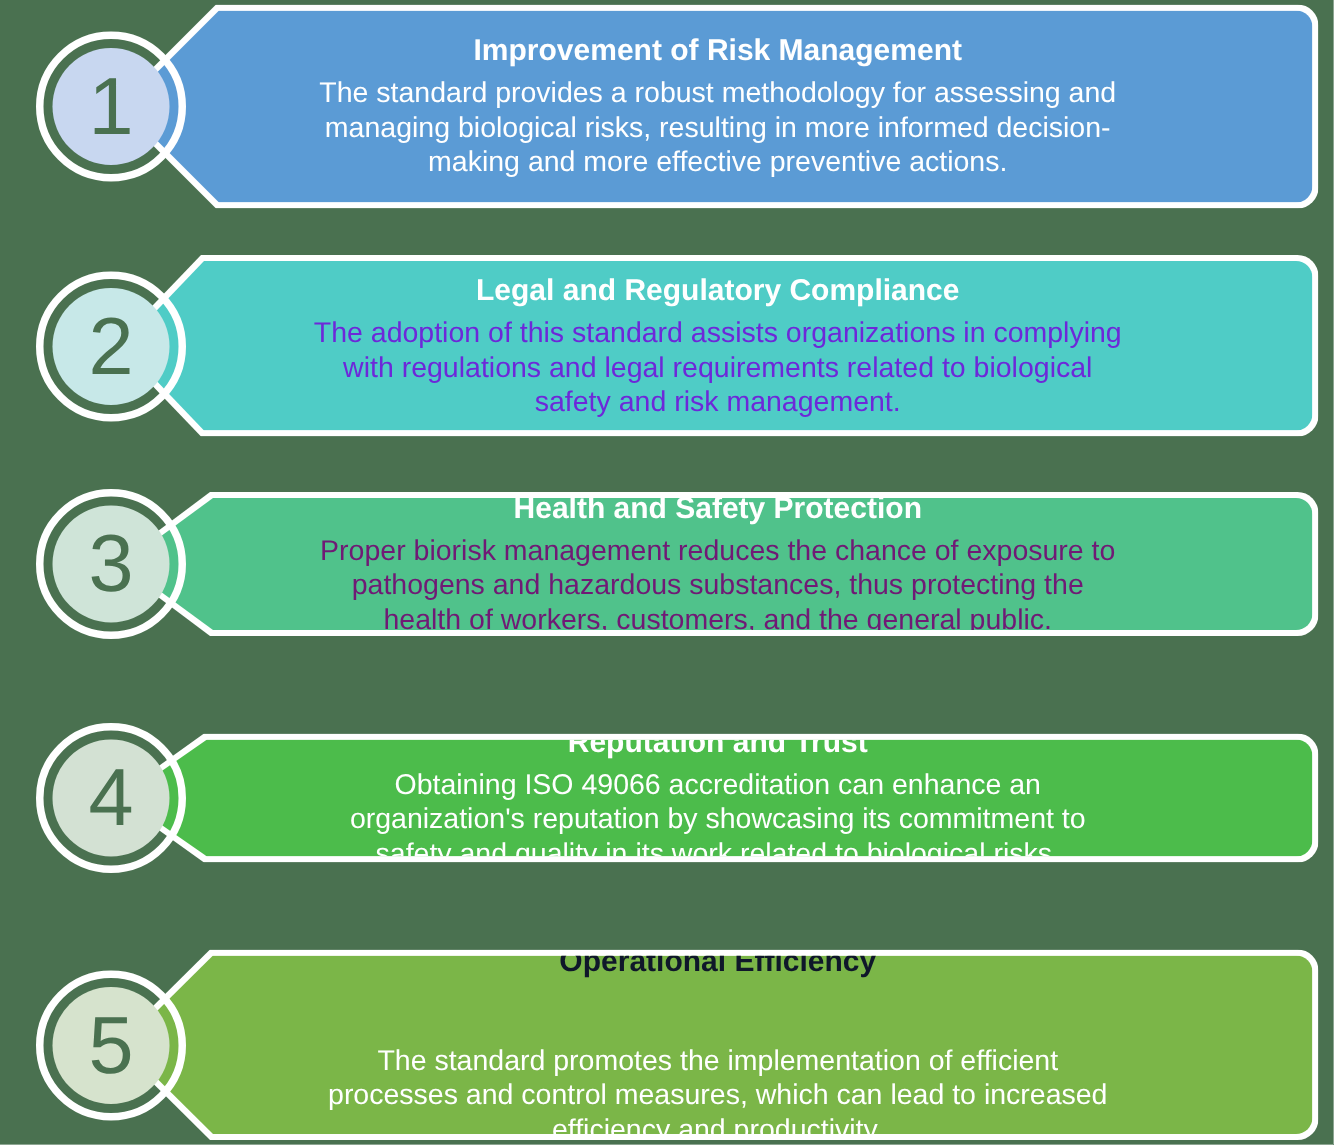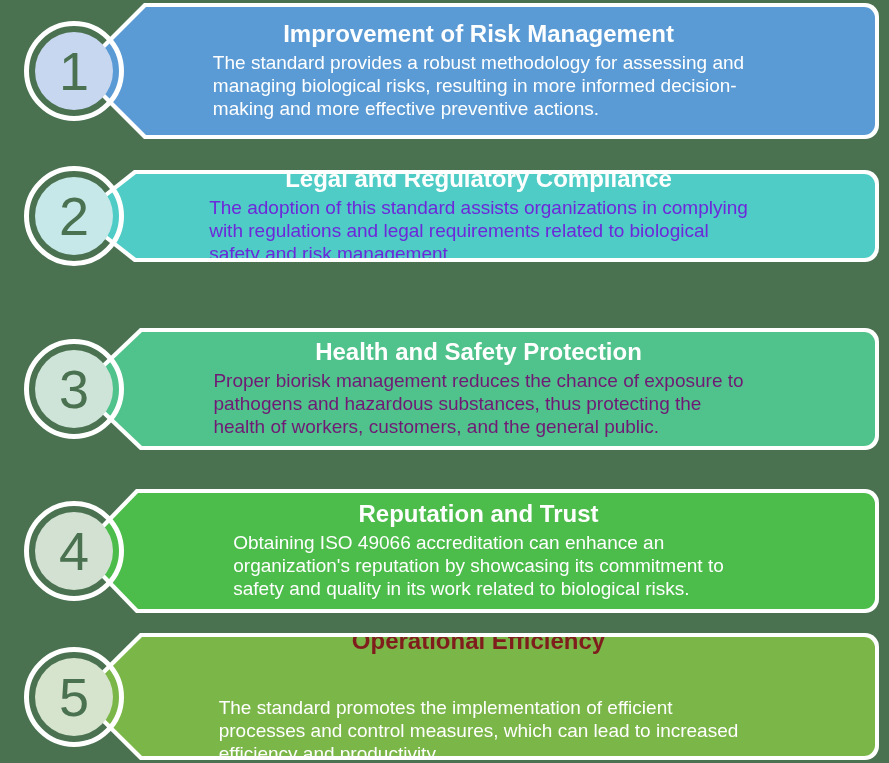--- a/index.html
+++ b/index.html
@@ -40,30 +40,31 @@
     display: flex;
     flex-direction: column;
     align-items: center;
     justify-content: center;
     gap: 5px;
     padding: 0 40px;
     box-sizing: border-box;
   }
   .banner-title {
     margin: 0;
-    font-size: 24px;
+    font-size: 20px;
     line-height: 24px;
     font-weight: bold;
     text-align: center;
   }
   .banner-body {
     margin: 0;
     font-size: 19px;
     line-height: 23px;
     font-weight: normal;
+    text-align: center;
     white-space: pre-line;
   }
 
   
   .ring {
     position: absolute;
     left: 24px;
     top: calc(50% - 50px);
     width: 100px;
     height: 100px;
@@ -104,69 +105,69 @@
 managing biological risks, resulting in more informed decision-
 making and more effective preventive actions.</p>
       </div>
     </div>
     <div class="ring" style="border-color: rgb(255, 255, 255);"></div>
     <div class="badge" style="background: rgb(200, 215, 240);">
       <span class="badge-number" style="color: rgb(74, 113, 80);">1</span>
     </div>
   </div>
 
-  <div class="row" style="top:170px; height:92px; --run:58px">
+  <div class="row" style="top:170px; height:121px; --run:58px">
     <div class="banner-outer" style="background: rgb(255, 255, 255);">
       <div class="banner-inner" style="background: rgb(79, 204, 198);">
         <h2 class="banner-title" style="color: rgb(255, 255, 255);">Legal and Regulatory Compliance</h2>
         <p class="banner-body" style="color: #6d28d9;">The adoption of this standard assists organizations in complying
 with regulations and legal requirements related to biological
 safety and risk management.</p>
       </div>
     </div>
     <div class="ring" style="border-color: rgb(255, 255, 255);"></div>
     <div class="badge" style="background: rgb(199, 232, 232);">
       <span class="badge-number" style="color: rgb(74, 113, 80);">2</span>
     </div>
   </div>
 
-  <div class="row" style="top:328px; height:122px; --run:64px">
+  <div class="row" style="top:328px; height:96px; --run:64px">
     <div class="banner-outer" style="background: rgb(255, 255, 255);">
       <div class="banner-inner" style="background: rgb(80, 194, 139);">
         <h2 class="banner-title" style="color: rgb(255, 255, 255);">Health and Safety Protection</h2>
         <p class="banner-body" style="color: #701a75;">Proper biorisk management reduces the chance of exposure to
 pathogens and hazardous substances, thus protecting the
 health of workers, customers, and the general public.</p>
       </div>
     </div>
     <div class="ring" style="border-color: rgb(255, 255, 255);"></div>
     <div class="badge" style="background: rgb(207, 228, 216);">
       <span class="badge-number" style="color: rgb(74, 113, 80);">3</span>
     </div>
   </div>
 
-  <div class="row" style="top:489px; height:124px; --run:60px">
+  <div class="row" style="top:489px; height:86px; --run:60px">
     <div class="banner-outer" style="background: rgb(255, 255, 255);">
       <div class="banner-inner" style="background: rgb(76, 188, 75);">
         <h2 class="banner-title" style="color: rgb(255, 255, 255);">Reputation and Trust</h2>
         <p class="banner-body" style="color: rgb(255, 255, 255);">Obtaining ISO 49066 accreditation can enhance an
 organization's reputation by showcasing its commitment to
 safety and quality in its work related to biological risks.</p>
       </div>
     </div>
     <div class="ring" style="border-color: rgb(255, 255, 255);"></div>
     <div class="badge" style="background: rgb(211, 225, 211);">
       <span class="badge-number" style="color: rgb(74, 113, 80);">4</span>
     </div>
   </div>
 
   <div class="row" style="top:633px; height:127px; --run:64px">
     <div class="banner-outer" style="background: rgb(255, 255, 255);">
       <div class="banner-inner" style="background: rgb(123, 182, 72);">
-        <h2 class="banner-title" style="color: #7f1d1d;">Operational Efficiency</h2>
+        <h2 class="banner-title" style="color: #0f172a;">Operational Efficiency</h2>
         <p class="banner-body" style="color: rgb(255, 255, 255); margin-top: 38px;">The standard promotes the implementation of efficient
 processes and control measures, which can lead to increased
 efficiency and productivity.</p>
       </div>
     </div>
     <div class="ring" style="border-color: rgb(255, 255, 255);"></div>
     <div class="badge" style="background: rgb(214, 227, 205);">
       <span class="badge-number" style="color: rgb(74, 113, 80);">5</span>
     </div>
   </div>

